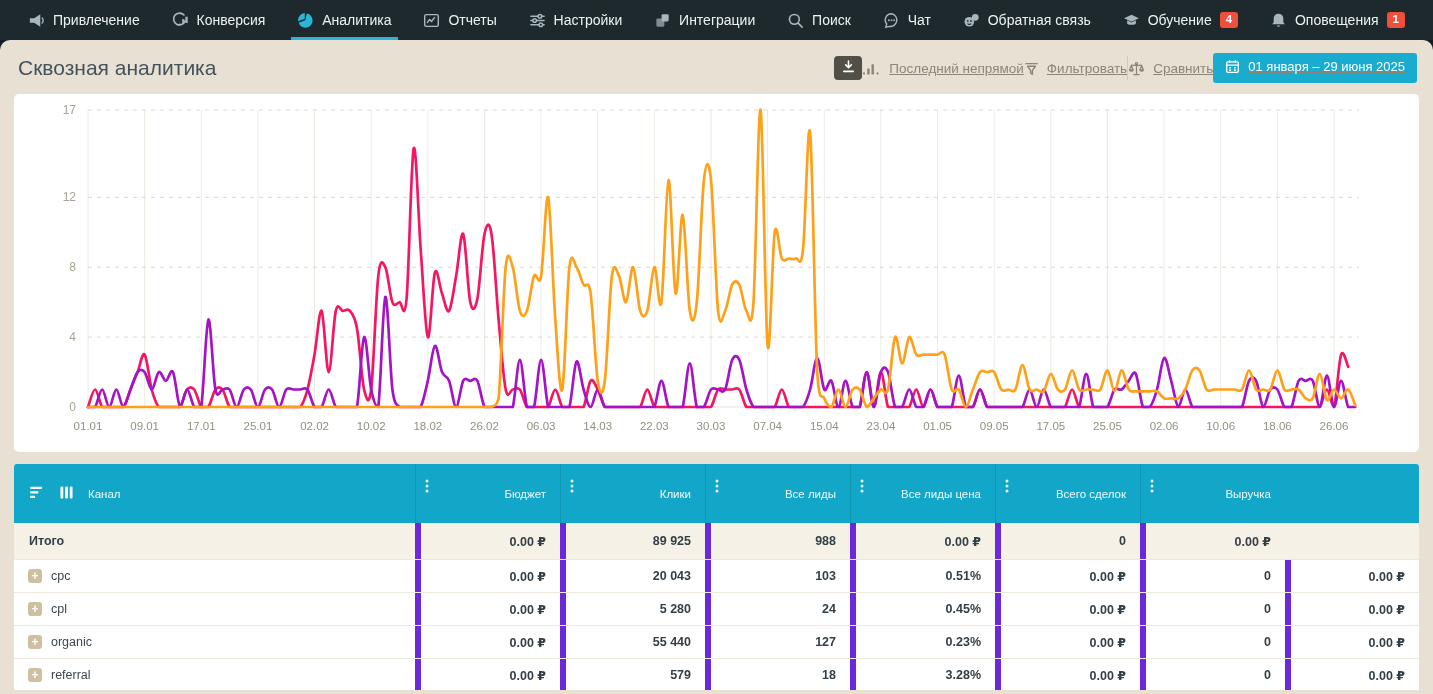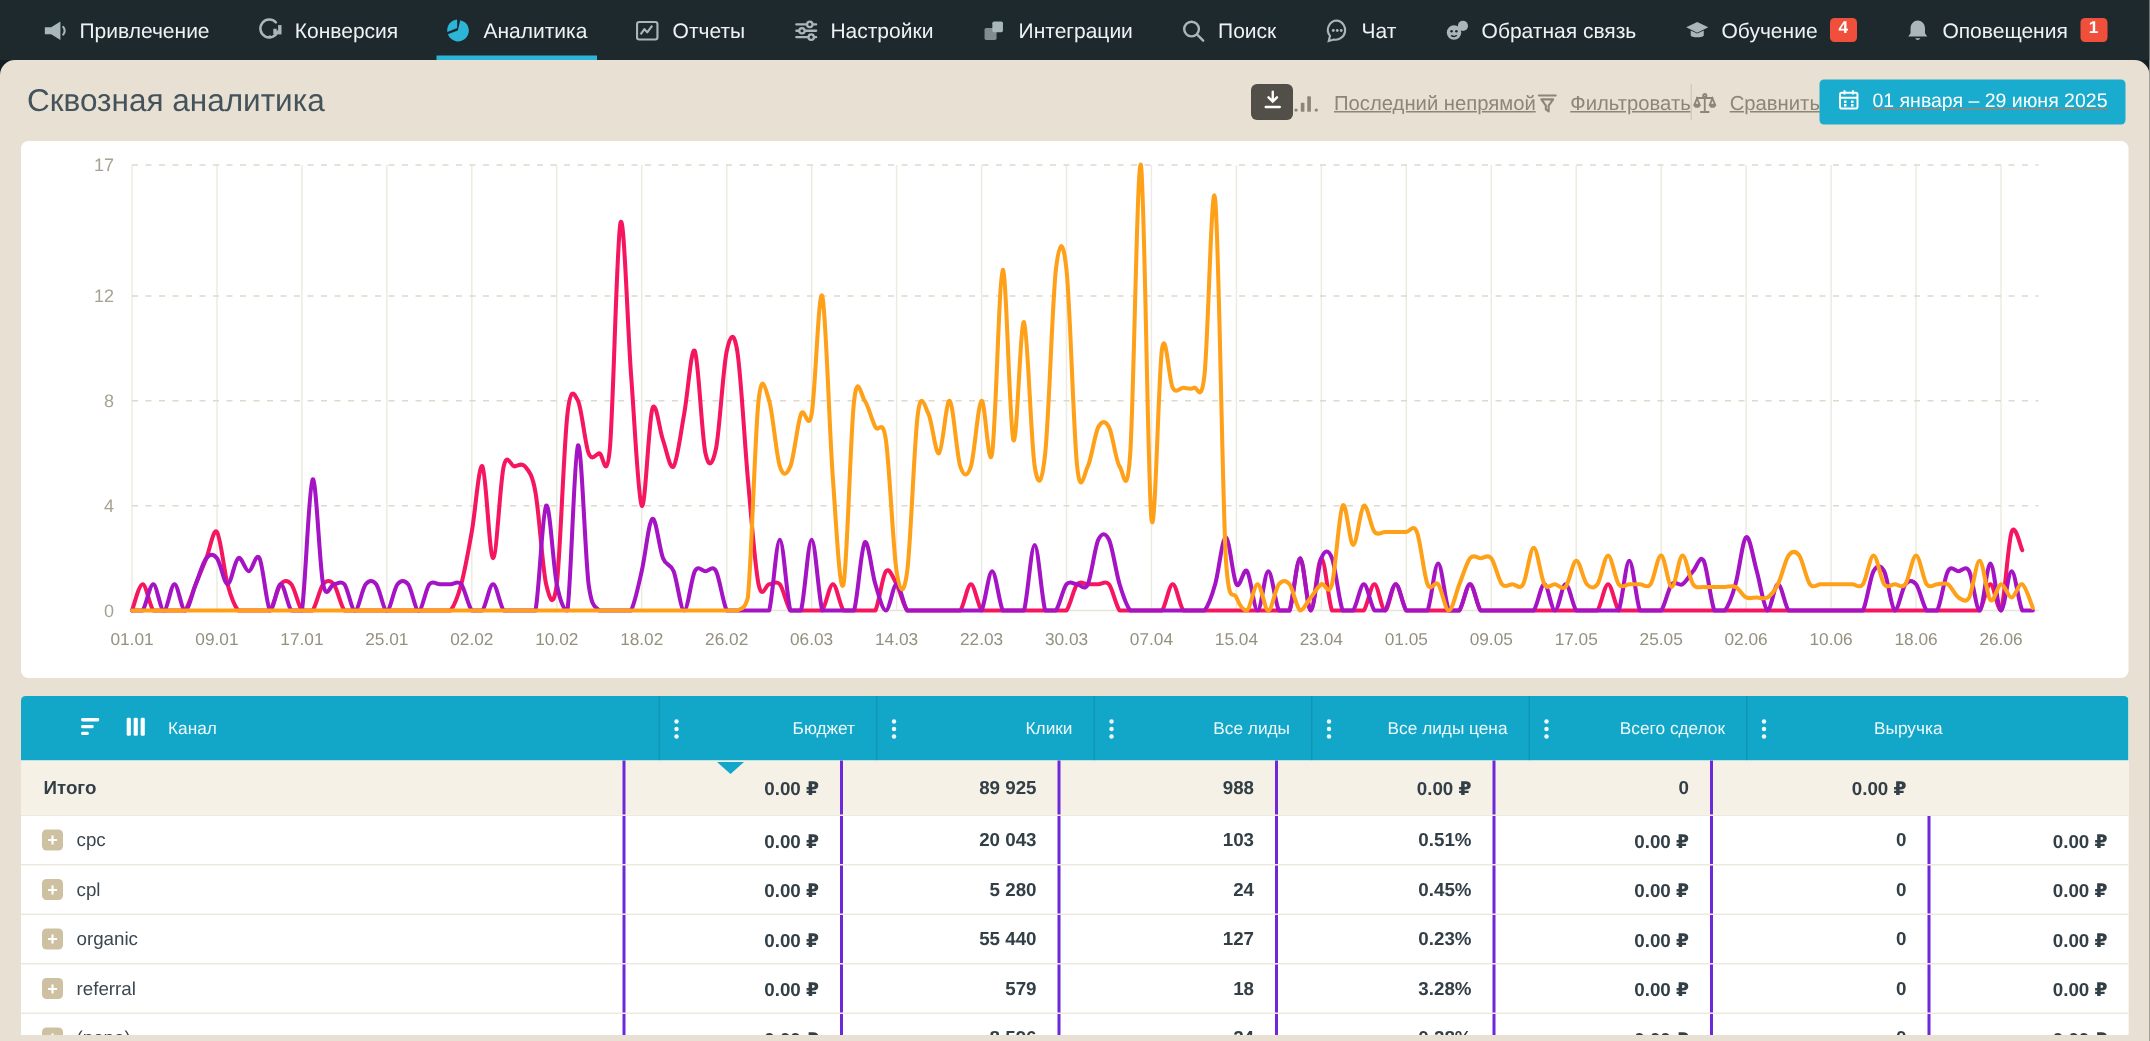--- a/index.html
+++ b/index.html
@@ -22,28 +22,28 @@
   .toolbar{display:flex;align-items:center;color:#8c8679;text-decoration:underline;}
   .tb-item{display:flex;align-items:center;gap:8px;background:none;border:none;color:#8c8679;font-size:13.5px;cursor:pointer;padding:0;font-family:inherit;}
   .tb-item .ticon{display:flex;align-items:center;color:#8c8679;}
   .dl-btn{width:28px;height:24px;background:#514f48;border:none;border-radius:4px;display:flex;align-items:center;justify-content:center;cursor:pointer;}
   .tb-divider{width:1px;height:24px;background:#d3ccbd;}
   .date-btn{background:#19acce;color:#fff;border:none;border-radius:3px;padding:6px 12px;font-size:13px;display:flex;align-items:flex-start;gap:8px;cursor:pointer;font-family:inherit;}
   
   .chart-card{background:#fff;border-radius:5px;margin:0 14px;height:358px;overflow:hidden;}
   
   .table-card{margin:12px 14px 0;position:relative;background:#fff;height:226px;overflow:hidden;border-radius:3px 3px 0 0;}
-  .t-header{display:grid;grid-template-columns:401px repeat(6,145px) 134px;background:#12a7c9;height:43px;padding-left:24px;}
+  .t-header{display:grid;grid-template-columns:401px repeat(6,145px) 134px;background:#12a7c9;height:59px;}
   .t-hcell{display:flex;align-items:center;justify-content:flex-end;padding:0 14px 0 24px;color:rgba(255,255,255,.93);font-size:11.5px;position:relative;border-left:1px solid rgba(0,0,0,.10);cursor:pointer;}
   .t-hcell.first{justify-content:flex-start;gap:15px;border-left:none;padding-left:16px;}
   .kebab{position:absolute;left:9px;top:15px;display:flex;cursor:pointer;}
   .sort-caret{position:absolute;top:44px;left:464px;width:0;height:0;border-left:9px solid transparent;border-right:9px solid transparent;border-top:8px solid #12a7c9;z-index:2;}
   .t-row{display:grid;grid-template-columns:401px repeat(6,145px) 134px;height:32px;background:#fff;border-top:1px solid #eee9df;cursor:pointer;}
   .t-row.total{background:#f6f1e7;height:36px;border-top:none;}
-  .t-cell{display:flex;align-items:center;justify-content:flex-end;padding:0 14px;color:#333f47;font-weight:bold;font-size:12.5px;border-left:2px solid #6d28d9;overflow:hidden;}
+  .t-cell{display:flex;align-items:center;justify-content:flex-end;padding:0 14px;color:#333f47;font-weight:bold;font-size:12.5px;border-left:6px solid #6d28d9;overflow:hidden;}
   .t-cell.ch{justify-content:flex-start;font-weight:normal;border-left:none;gap:9px;padding-left:14px;color:#3a4750;text-align:center;}
   .t-row.total .t-cell.ch{font-weight:bold;padding-left:15px;color:#333f47;}
   .plus-ic{width:14px;height:14px;background:#cdc1a2;border-radius:3px;color:#fff;display:flex;align-items:center;justify-content:center;font-size:12px;font-weight:bold;line-height:1;flex:0 0 auto;}
 </style>
 </head>
 <body>
 
 <div>
   <nav class="topnav" id="topnav">
       <div class="nav-item">

